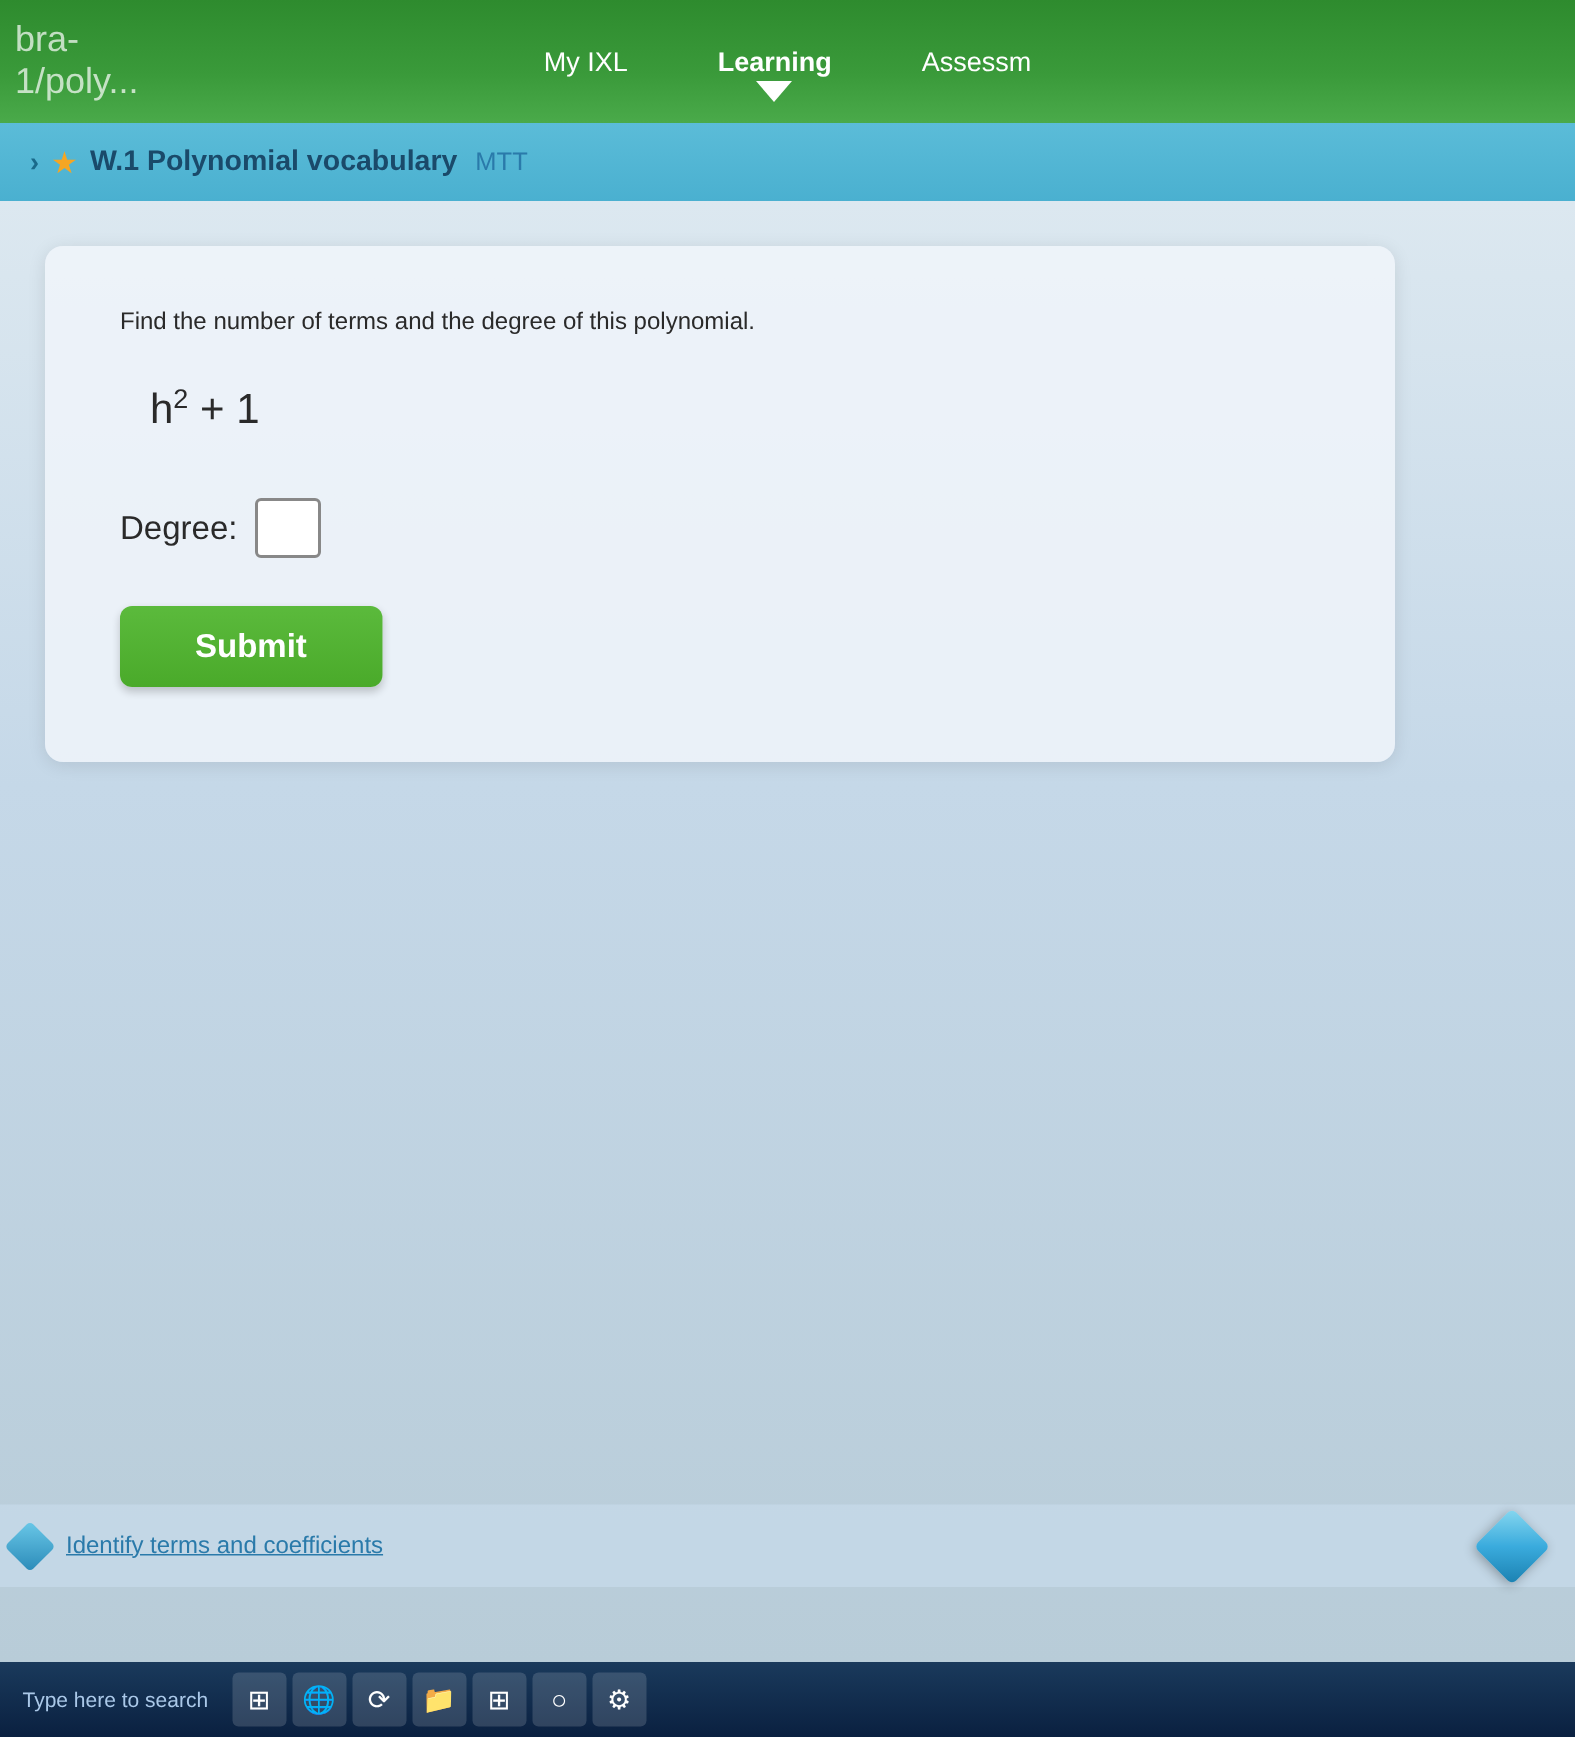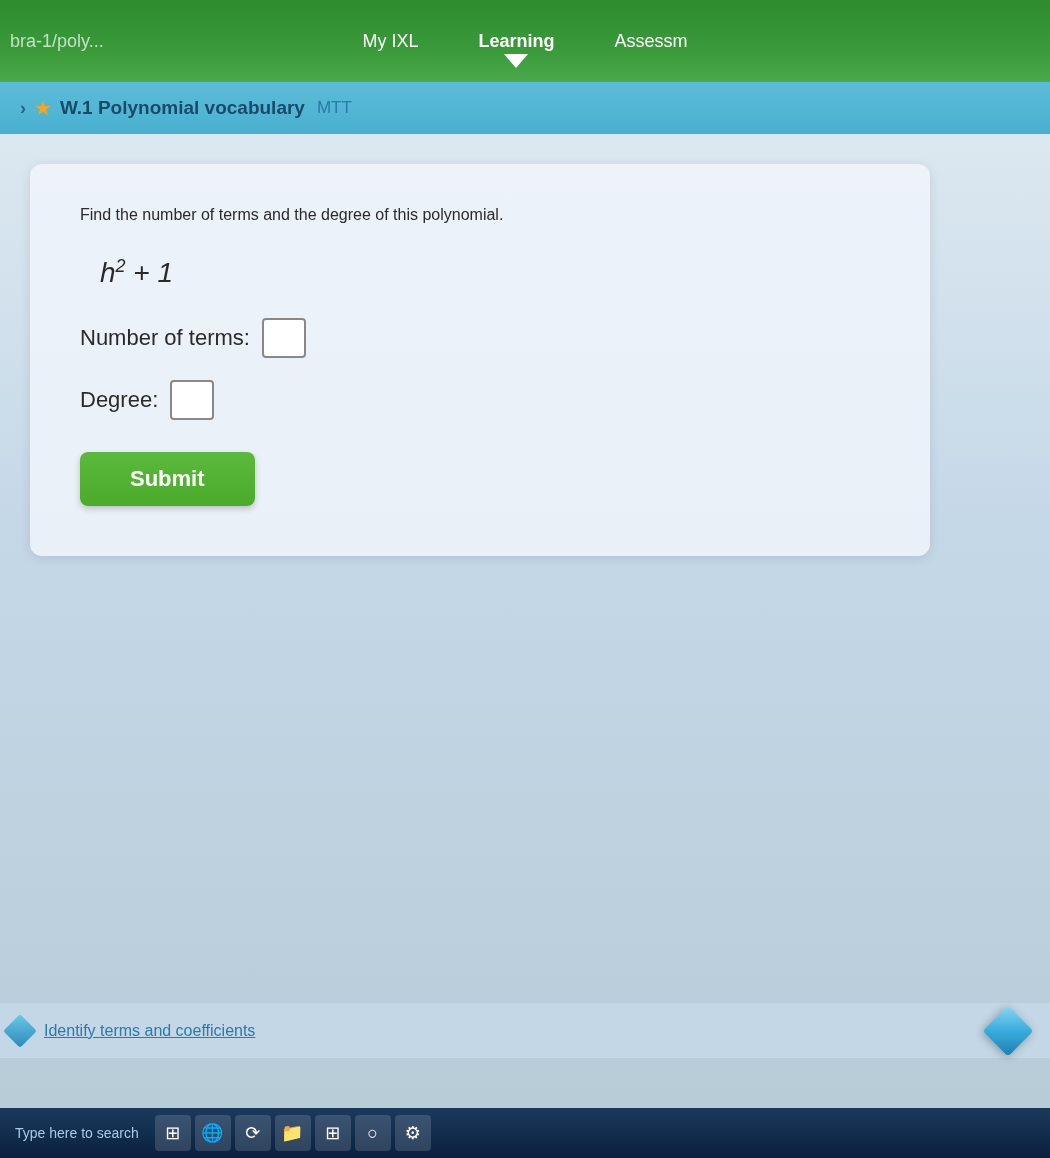--- a/index.html
+++ b/index.html
@@ -57,21 +57,21 @@
       top: 0;
       height: 82px;
       width: 120px;
       background: linear-gradient(180deg, #2e8b2e 0%, #3a9a3a 60%, #4aaa4a 100%);
       display: flex;
       align-items: center;
       padding-left: 10px;
     }
     .nav-partial-text {
       color: white;
-      font-size: 18px;
+      font-size: 24px;
       opacity: 0.7;
     }
 
     
     .breadcrumb-bar {
       width: 100%;
       height: 52px;
       background: linear-gradient(180deg, #5bbcd8 0%, #4ab0d0 100%);
       display: flex;
       align-items: center;
@@ -121,23 +121,22 @@
       font-size: 16px;
       color: #2a2a2a;
       margin-bottom: 30px;
       font-weight: 400;
       line-height: 1.4;
     }
 
     .polynomial-display {
       font-size: 28px;
       color: #2a2a2a;
-      margin-bottom: 28px;
+      margin-bottom: 42px;
       margin-left: 20px;
-      font-style: italic;
     }
     .polynomial-display sup {
       font-size: 18px;
       vertical-align: super;
     }
 
     .field-row {
       display: flex;
       align-items: center;
       margin-bottom: 22px;
@@ -294,24 +293,20 @@
 <div class="main-area">
 
   <div class="question-card">
 
     <div class="question-text">Find the number of terms and the degree of this polynomial.</div>
 
     <div class="polynomial-display">
       <span>h</span><sup>2</sup><span> + 1</span>
     </div>
 
-    <div class="field-row">
-      <label class="field-label">Number of terms:</label>
-      <input class="answer-input" type="text" maxlength="3" style="">
-    </div>
 
     <div class="field-row">
       <label class="field-label">Degree:</label>
       <input class="answer-input" type="text" maxlength="3" style="">
     </div>
 
     <button class="submit-btn">Submit</button>
 
   </div>
 

